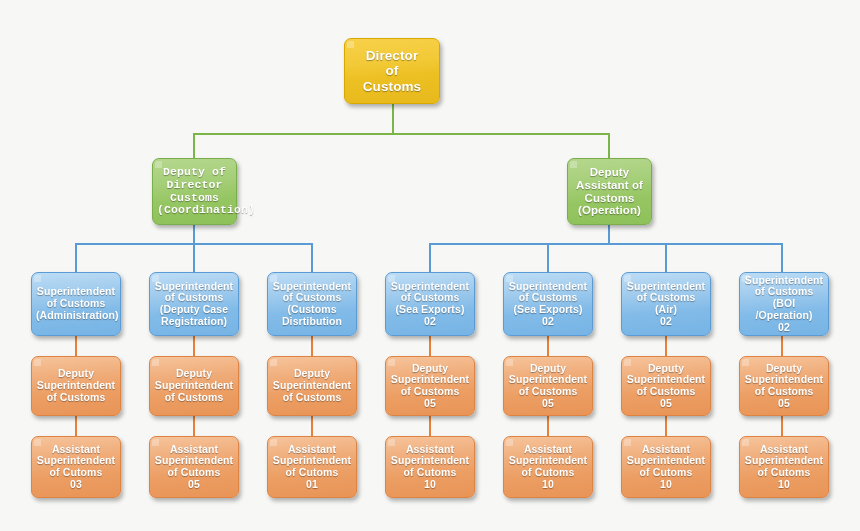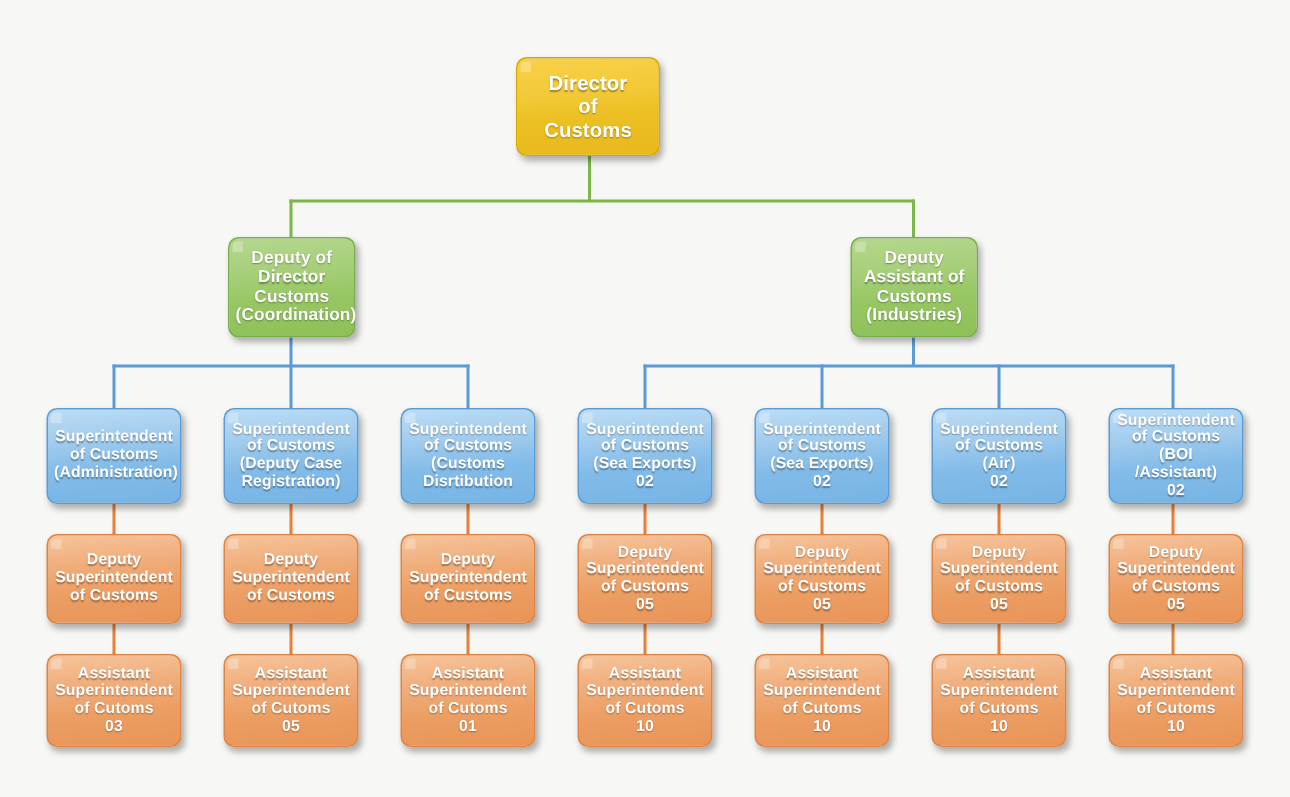--- a/index.html
+++ b/index.html
@@ -122,34 +122,34 @@
   <div class="line orange" style="left:781px; top:416px; width:2px; height:20px;"></div>
 
   <div class="node yellow" style="left:344px; top:38px; width:96px; height:66px;">
     <span class="txt">
       <span>Director</span><br>
       <span>of</span><br>
       <span>Customs</span>
     </span>
   </div>
 
-  <div class="node green" style="left:152px; top:158px; width:85px; height:67px;">
+  <div class="node green" style="left:152px; top:158px; width:85px; height:67px;font-family:Liberation Mono, monospace;">
     <span class="txt">
       <span>Deputy of</span><br>
       <span>Director</span><br>
       <span>Customs</span><br>
       <span>(Coordination)</span>
     </span>
   </div>
   <div class="node green" style="left:567px; top:158px; width:85px; height:67px;">
     <span class="txt">
       <span>Deputy</span><br>
       <span>Assistant of</span><br>
       <span>Customs</span><br>
-      <span>(Industries)</span>
+      <span>(Operation)</span>
     </span>
   </div>
 
   <div class="node blue" style="left:31px; top:272px; width:90px; height:64px;">
     <span class="txt">
       <span>Superintendent</span><br>
       <span>of Customs</span><br>
       <span>(Administration)</span>
     </span>
   </div>
@@ -190,21 +190,21 @@
       <span>Superintendent</span><br>
       <span>of Customs</span><br>
       <span>(Air)</span><br>
       <span>02</span>
     </span>
   </div>
   <div class="node blue" style="left:739px; top:272px; width:90px; height:64px;">
     <span class="txt">
       <span>Superintendent</span><br>
       <span>of Customs</span><br>
-      <span>(BOI /Assistant)</span><br>
+      <span>(BOI /Operation)</span><br>
       <span>02</span>
     </span>
   </div>
 
   <div class="node orange" style="left:31px; top:356px; width:90px; height:60px;">
     <span class="txt">
       <span>Deputy</span><br>
       <span>Superintendent</span><br>
       <span>of Customs</span>
     </span>

